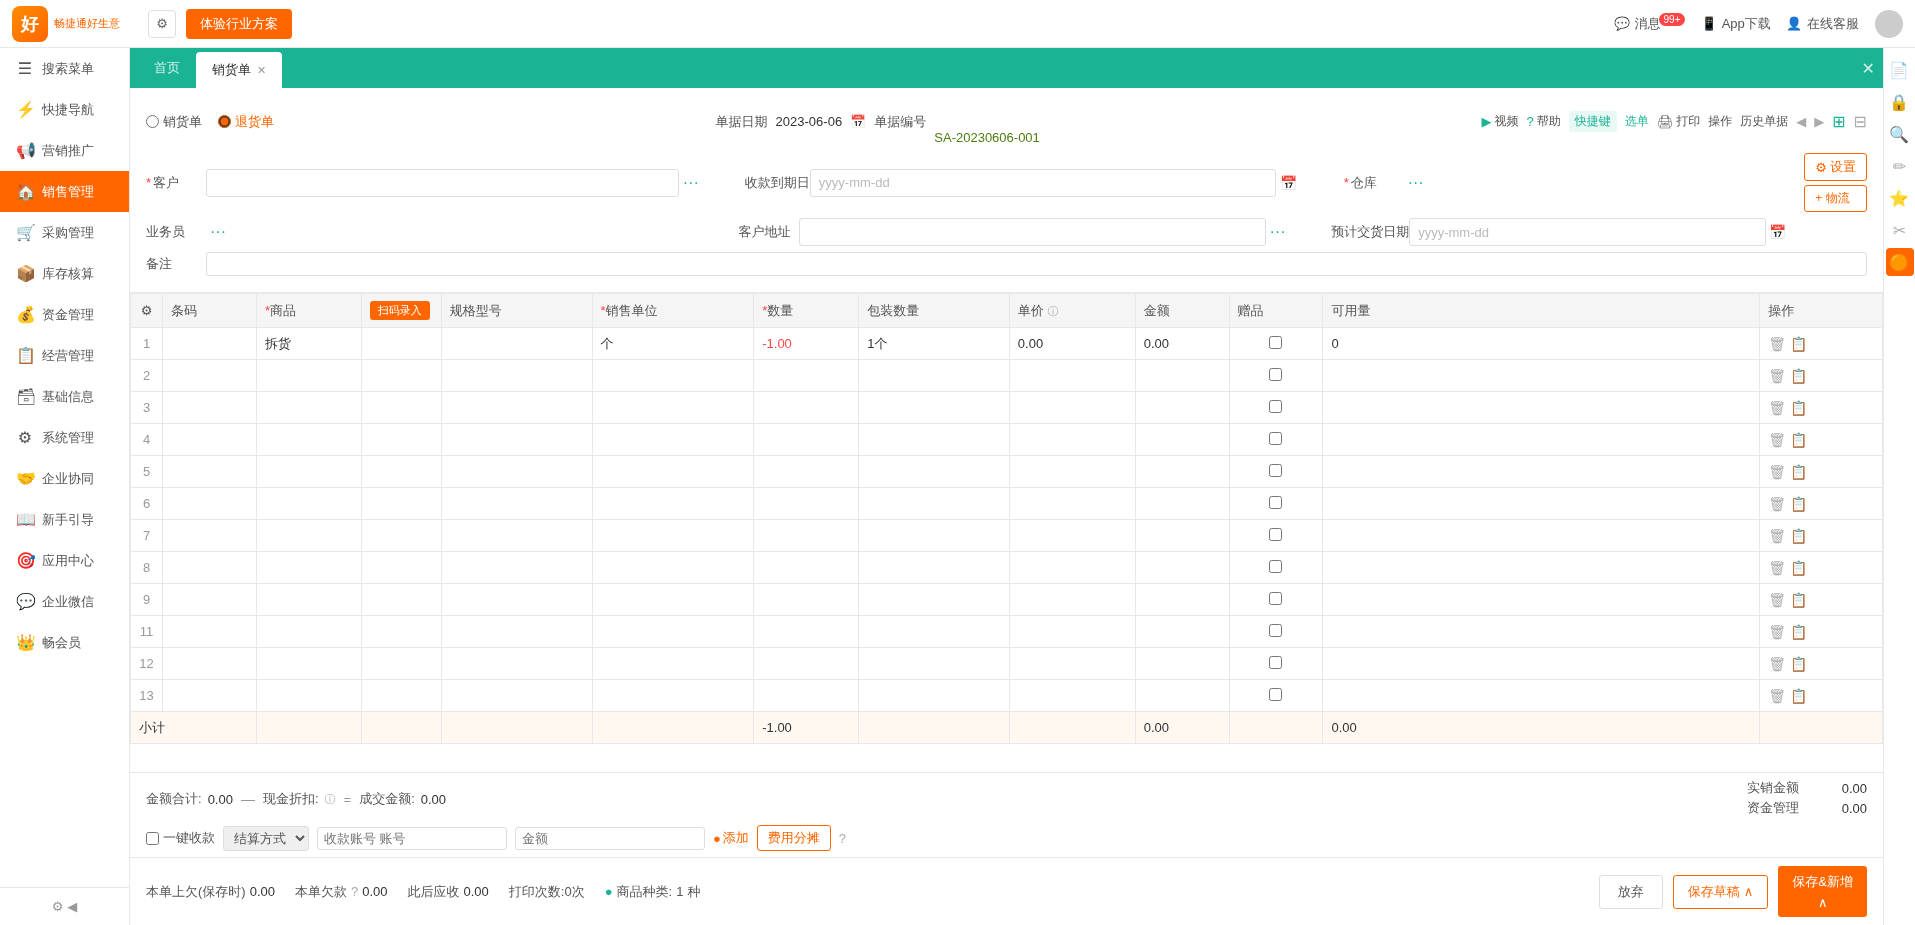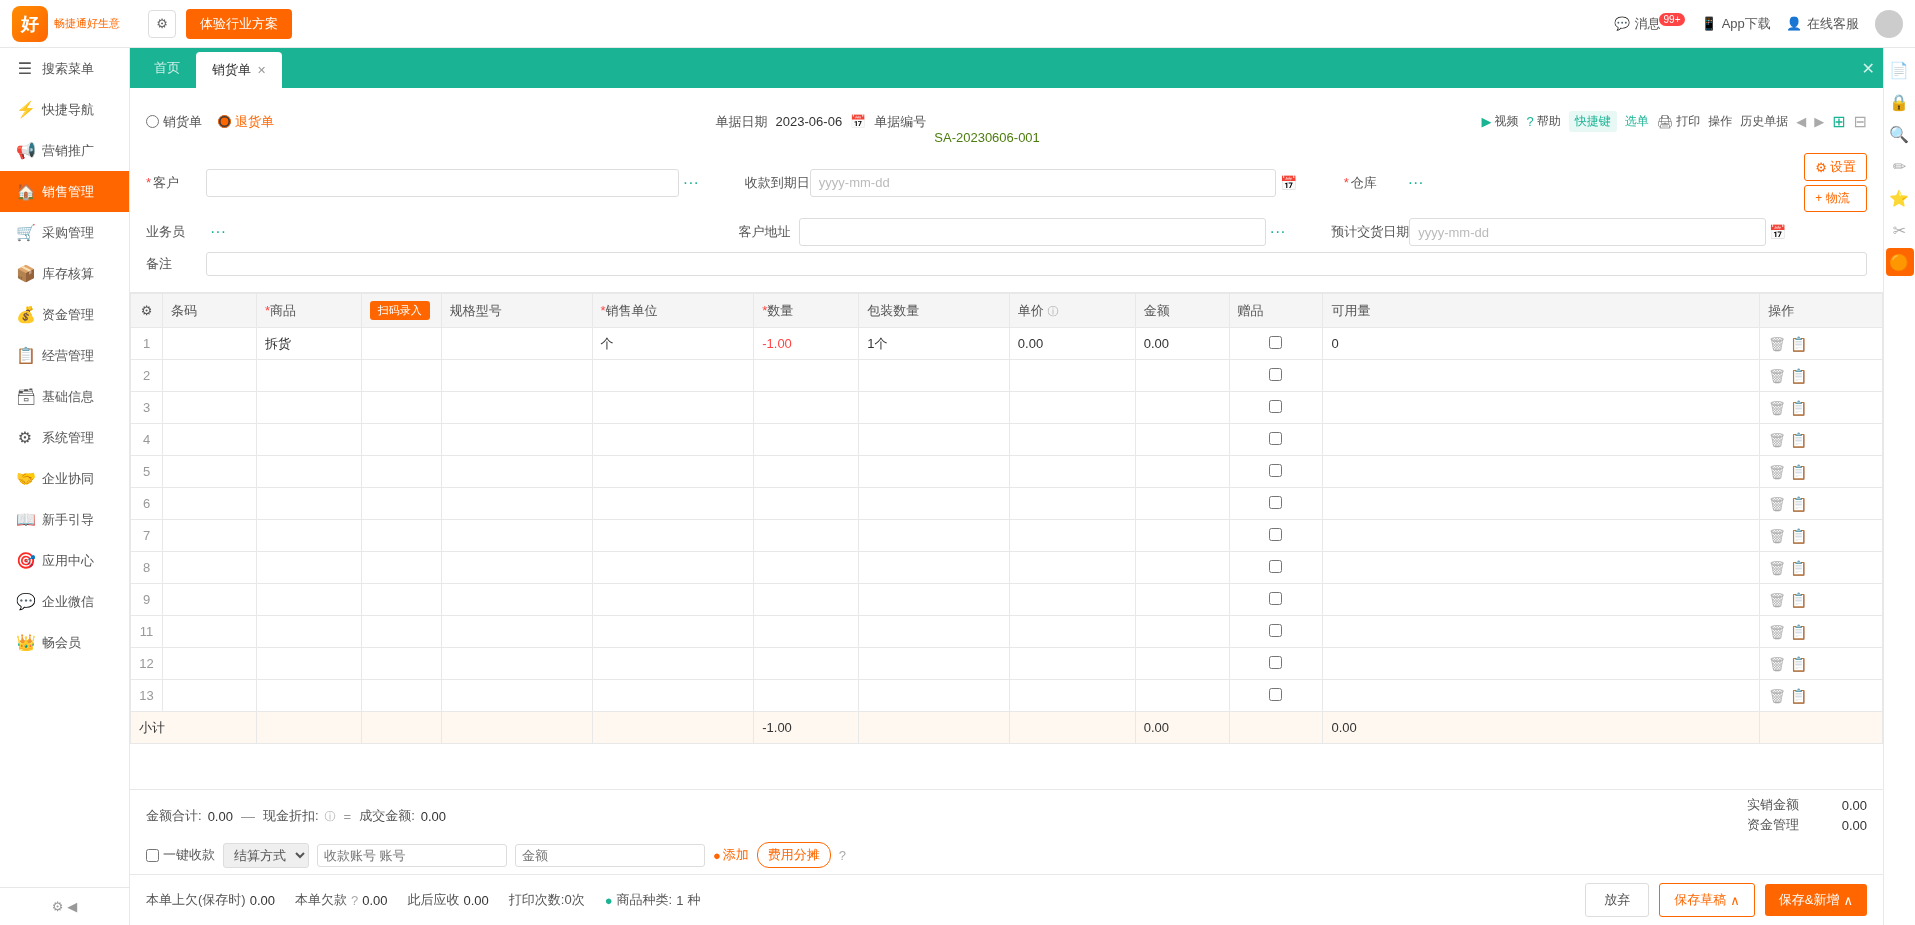--- a/index.html
+++ b/index.html
@@ -88,36 +88,36 @@
     .footer-sum { display: flex; align-items: center; gap: 6px; font-size: 13px; color: #555; }
     .footer-sum .val { color: #333; }
     .minus-icon { color: #999; font-size: 14px; }
     .eq-icon { color: #999; }
     .footer-row2 { display: flex; align-items: center; gap: 8px; }
     .onepay-check { display: flex; align-items: center; gap: 4px; color: #555; }
     .pay-select { border: 1px solid #ddd; border-radius: 3px; padding: 3px 6px; color: #555; min-width: 80px; }
     .account-input { border: 1px solid #ddd; border-radius: 3px; padding: 3px 6px; color: #555; min-width: 80px; }
     .amount-input { border: 1px solid #ddd; border-radius: 3px; padding: 3px 6px; color: #555; min-width: 60px; }
     .add-btn { background: none; border: none; color: #ff6600; cursor: pointer; font-size: 13px; display: flex; align-items: center; gap: 2px; }
-    .expense-btn { border: 1px solid #ff6600; color: #ff6600; background: #fff; border-radius: 12px; padding: 3px 10px; cursor: pointer; }
+    .expense-btn { border: 1px solid #ff6600; color: #ff6600; background: #fff; border-radius: 3px; padding: 3px 10px; cursor: pointer; }
     .help-icon { color: #aaa; cursor: pointer; }
     .summary-right { margin-left: auto; text-align: right; }
     .summary-right .summary-row { display: flex; justify-content: flex-end; align-items: center; gap: 8px; margin-bottom: 2px; }
     .summary-right .s-label { color: #555; }
     .summary-right .s-val { color: #333; min-width: 60px; text-align: right; }
 
     
     .status-bar { background: #fff; border-top: 1px solid #e8e8e8; padding: 8px 16px; display: flex; align-items: center; gap: 20px; flex-shrink: 0; }
     .status-item { display: flex; align-items: center; gap: 4px; font-size: 12px; color: #555; }
     .status-item .val { color: #333; }
     .status-item .help-q { color: #aaa; cursor: pointer; }
     .bottom-right-btns { margin-left: auto; display: flex; align-items: center; gap: 10px; }
     .discard-btn { border: 1px solid #ddd; background: #fff; color: #555; border-radius: 3px; padding: 7px 18px; cursor: pointer; font-size: 13px; }
     .save-draft-btn { border: 1px solid #ff6600; background: #fff; color: #ff6600; border-radius: 3px; padding: 7px 14px; cursor: pointer; font-size: 13px; display: flex; align-items: center; gap: 4px; }
-    .save-new-btn { background: #ff6600; color: #fff; border: none; border-radius: 3px; padding: 7px 14px; cursor: pointer; font-size: 13px; display: flex; align-items: center; gap: 4px; }
+    .save-new-btn { background: #ff6600; color: #fff; border: none; border-radius: 3px; padding: 7px 14px; cursor: pointer; font-size: 13px; display: flex; align-items: center; gap: 4px; flex-direction: column; }
 
     
     .right-sidebar { width: 32px; background: #fff; border-left: 1px solid #e8e8e8; display: flex; flex-direction: column; align-items: center; padding: 8px 0; gap: 4px; flex-shrink: 0; }
     .right-sidebar-icon { width: 28px; height: 28px; display: flex; align-items: center; justify-content: center; color: #aaa; cursor: pointer; font-size: 16px; }
     .right-sidebar-icon.orange { background: #ff6600; color: #fff; border-radius: 4px; }
   </style>
 </head>
 <body>
 
 <div class="top-bar">

